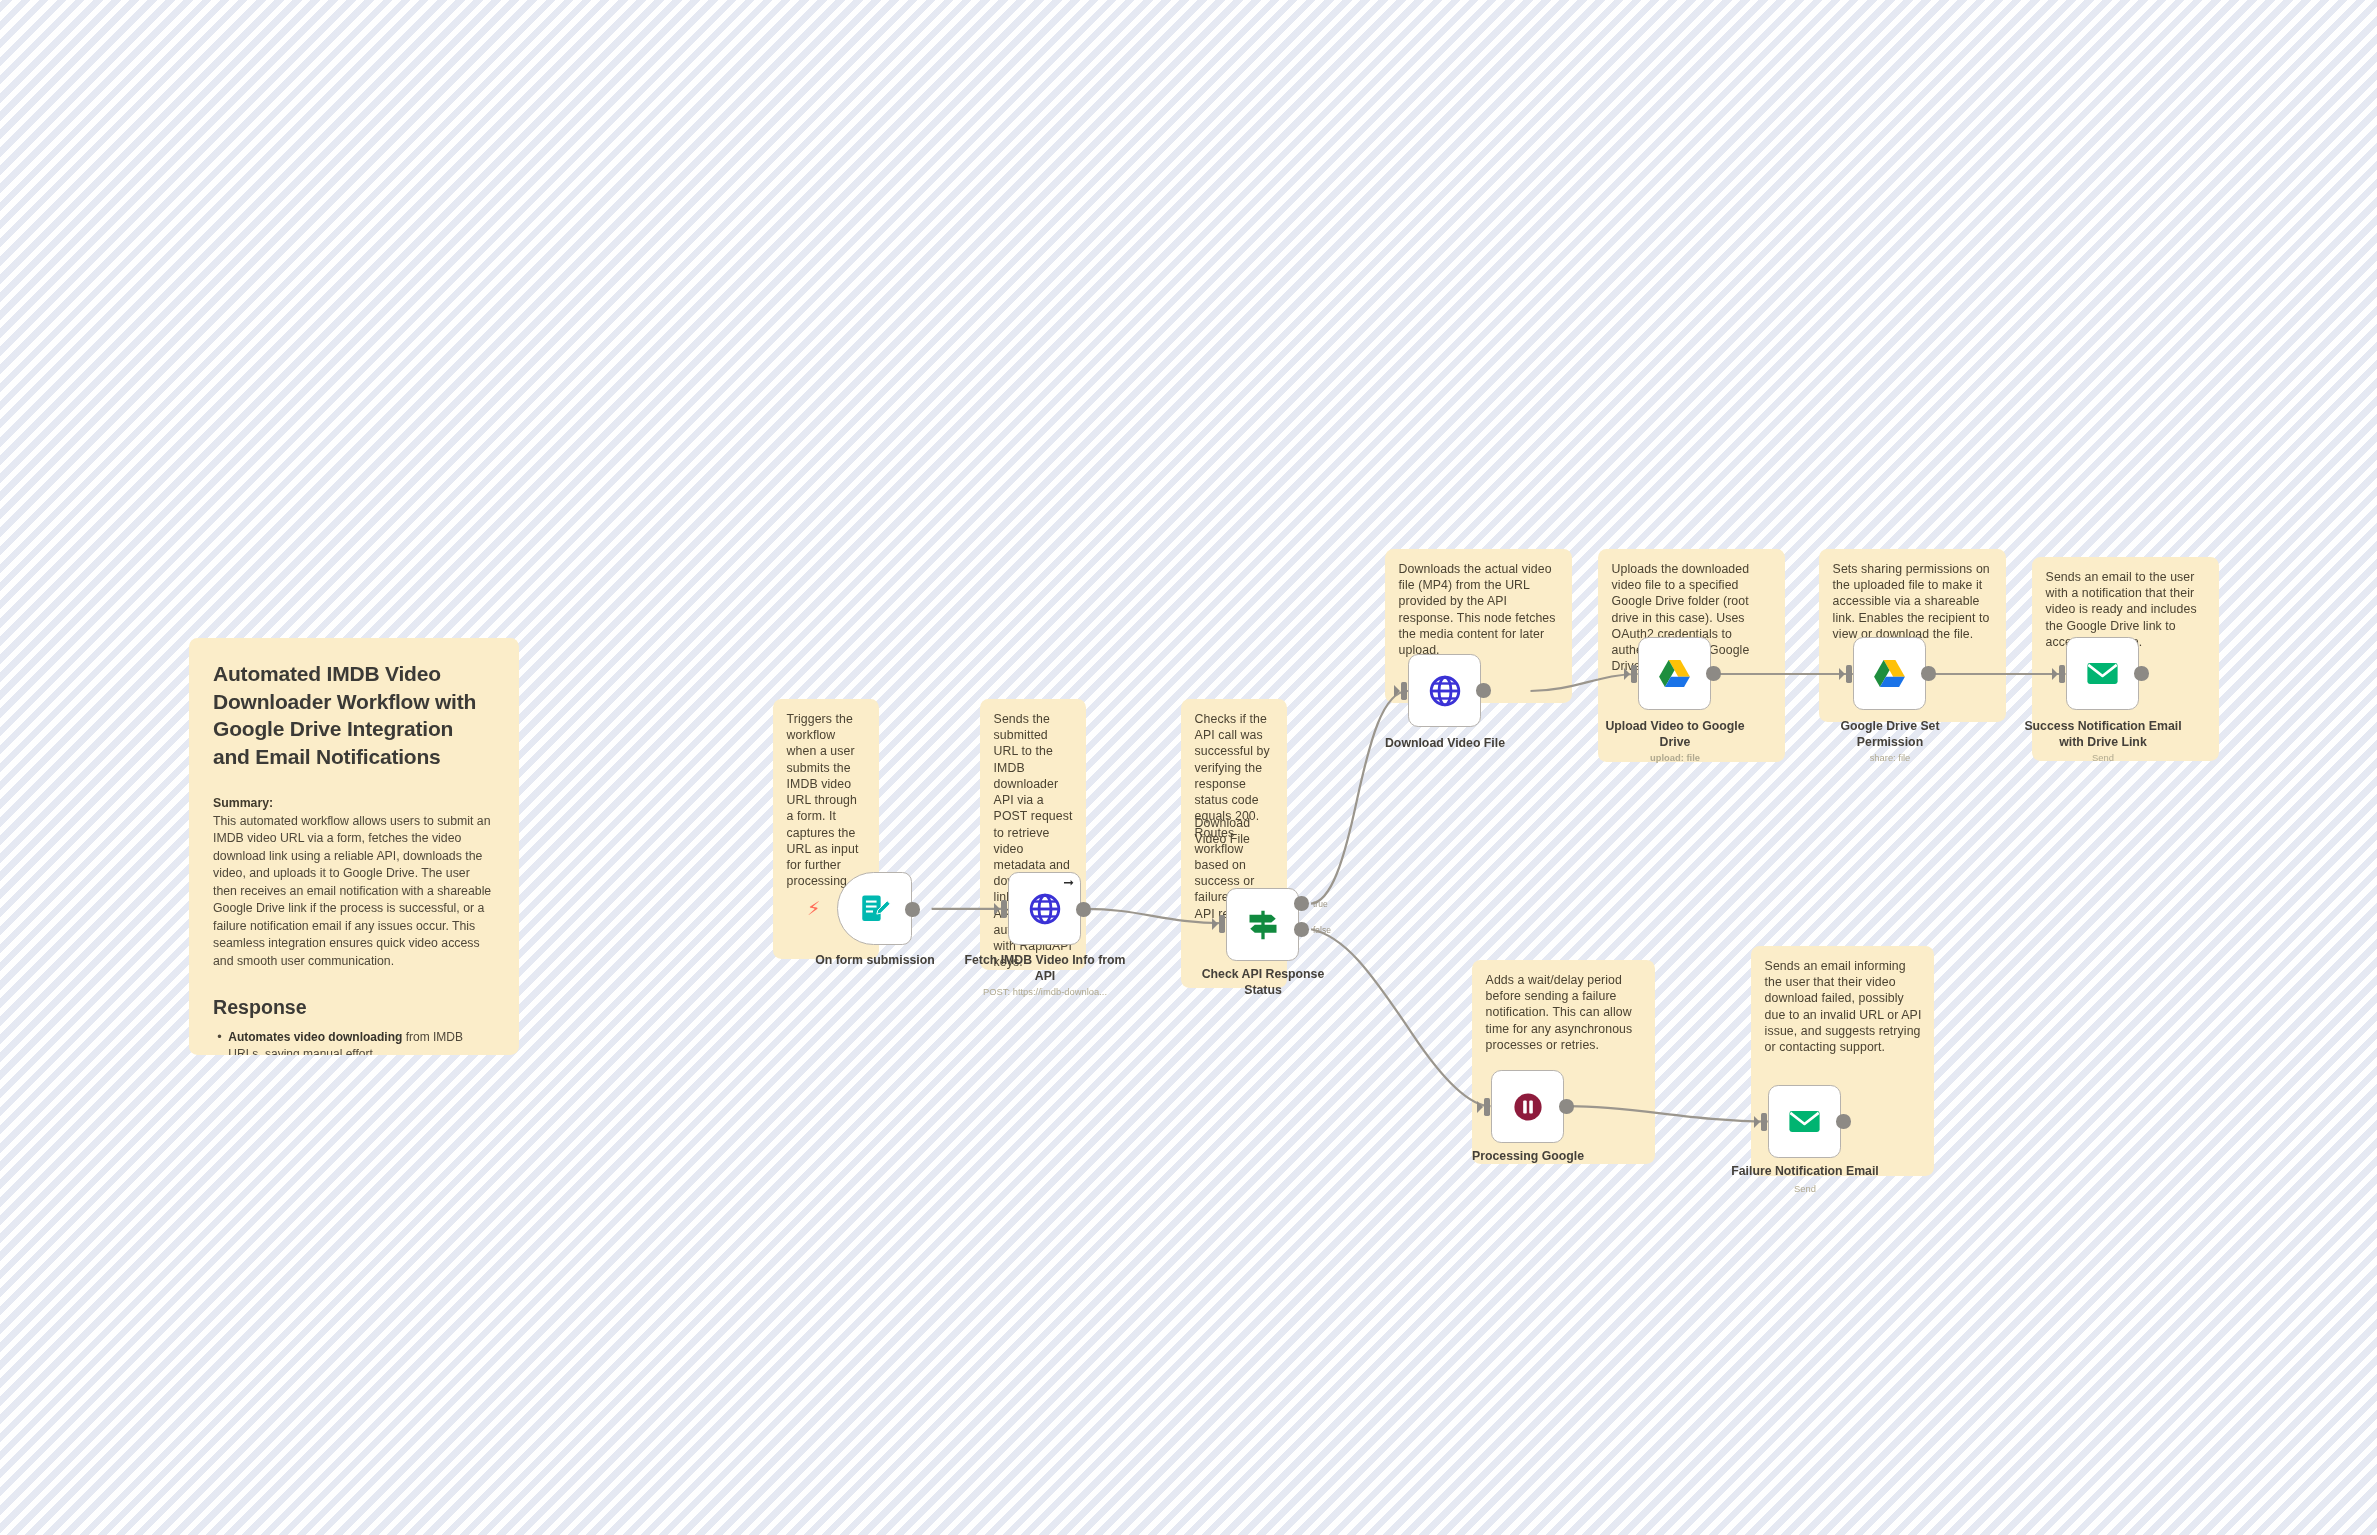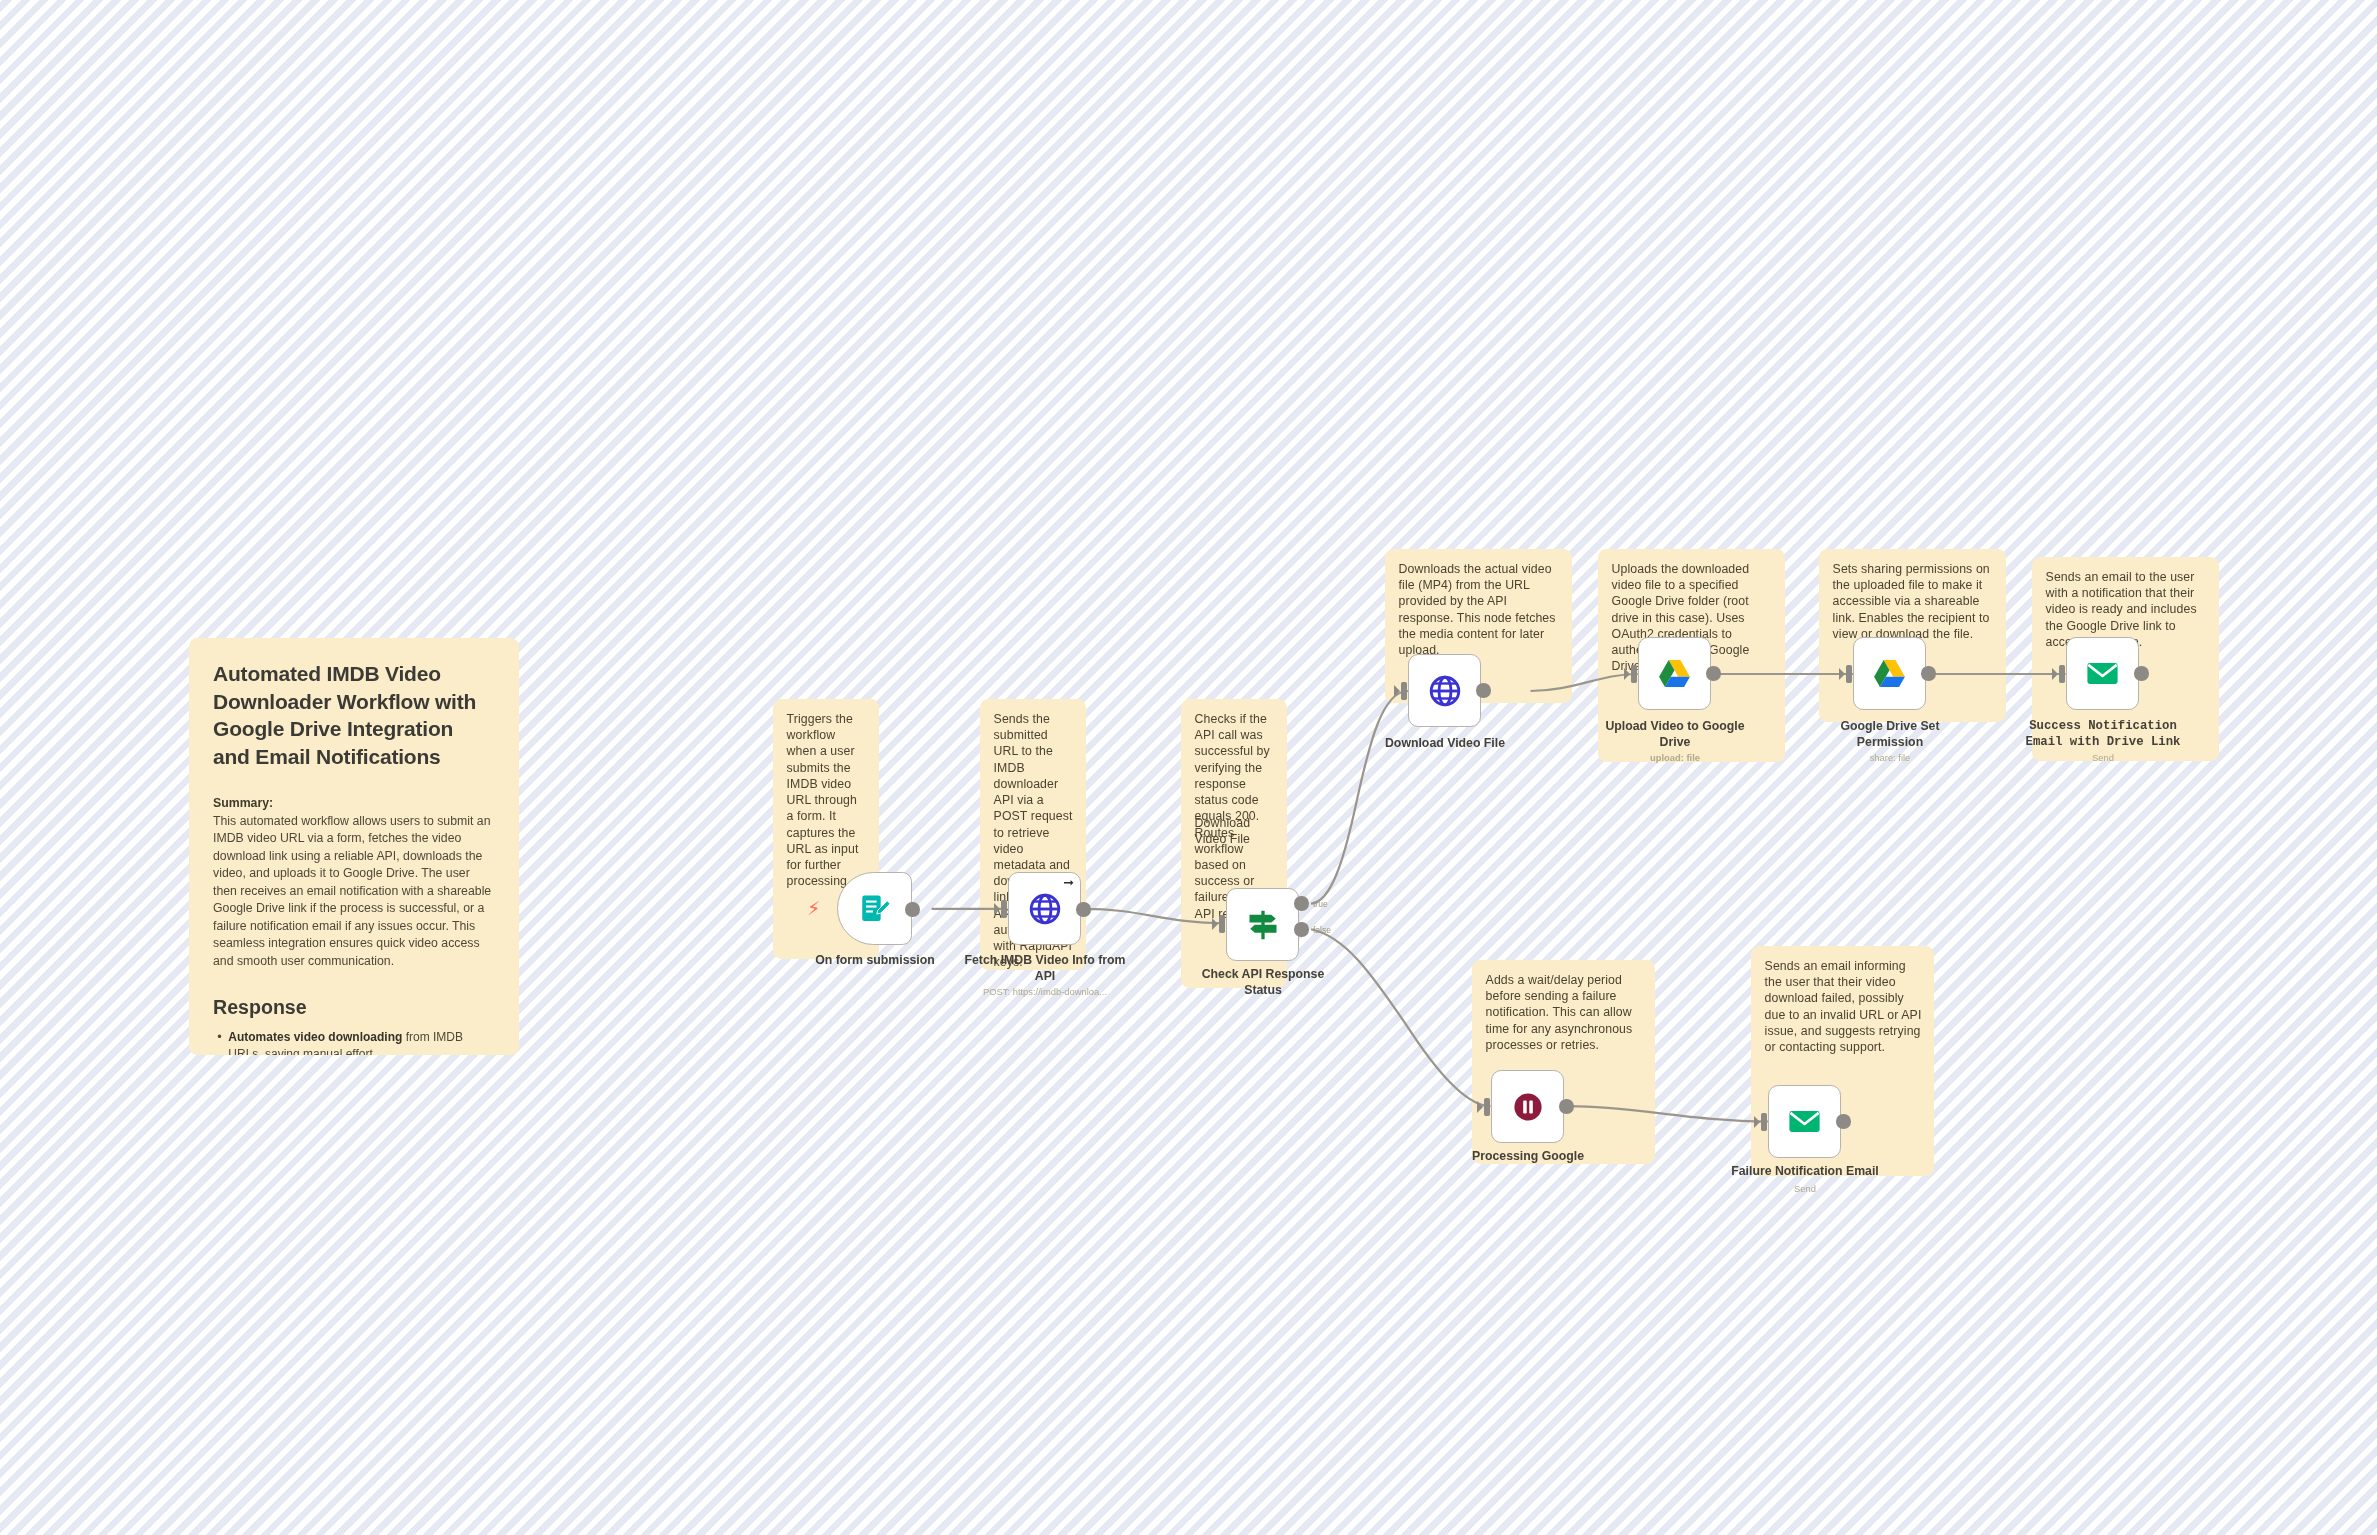--- a/index.html
+++ b/index.html
@@ -278,21 +278,21 @@
   <div class="node-sub" style="left:1809px;top:752px;">share: file</div>
 
   <div class="inport" style="left:2055px;top:665px;"></div>
   <div class="node" style="left:2066px;top:637px;">
     <svg width="37" height="37" viewBox="0 0 24 24">
       <rect x="2.2" y="5.2" width="19.6" height="13.6" rx="1.6" fill="#00b471"></rect>
       <path d="M2.8 6.4L12 13.6l9.2-7.2" fill="none" stroke="#ffffff" stroke-width="1.7" stroke-linejoin="round"></path>
     </svg>
   </div>
   <div class="port" style="left:2134px;top:666px;"></div>
-  <div class="node-label" style="left:2022px;top:719px;font-family:Liberation Mono, monospace;">Success Notification Email with Drive Link</div>
+  <div class="node-label" style="left:2022px;top:719px;">Success Notification Email with Drive Link</div>
   <div class="node-sub" style="left:2022px;top:752px;">Send</div>
 
   <div class="inport" style="left:1480px;top:1098px;"></div>
   <div class="node" style="left:1491px;top:1070px;">
     <svg width="34" height="34" viewBox="0 0 24 24">
       <circle cx="12" cy="12" r="9.6" fill="#8e1b3c"></circle>
       <rect x="8.6" y="7.4" width="2.5" height="9.2" rx="0.7" fill="#ffffff"></rect>
       <rect x="12.9" y="7.4" width="2.5" height="9.2" rx="0.7" fill="#ffffff"></rect>
     </svg>
   </div>

